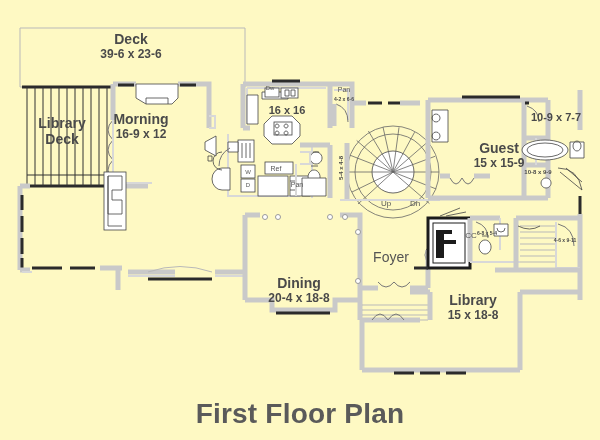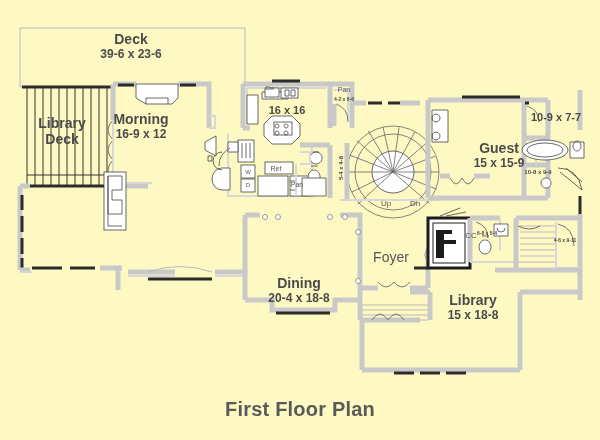--- a/index.html
+++ b/index.html
@@ -69,21 +69,21 @@
     font-weight: bold;
     transform: translate(-50%, -50%) rotate(-90deg);
     transform-origin: center center;
   }
   #plan-title {
     position: absolute;
     left: 0;
     right: 0;
     top: 398px;
     text-align: center;
-    font-size: 20px;
+    font-size: 28px;
     font-weight: bold;
     color: #5a5a5a;
     letter-spacing: 0.2px;
   }
   .wall      { stroke: #c9c9c9; stroke-width: 5; fill: none; stroke-linecap: butt; }
   .wall-dark { stroke: #2b2b2b; stroke-width: 3; fill: none; }
   .wall-light{ stroke: #d8d8d8; stroke-width: 2; fill: none; }
   .fixture   { stroke: #444; stroke-width: 0.8; fill: #ffffff; }
   .fixture-nf{ stroke: #444; stroke-width: 0.8; fill: none; }
   .rail      { stroke: #333; stroke-width: 1; fill: none; }

